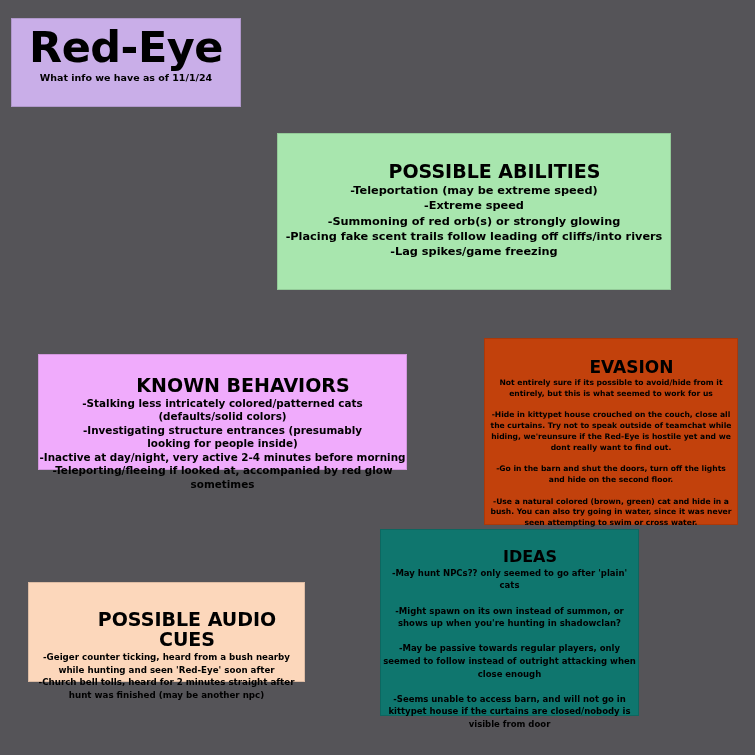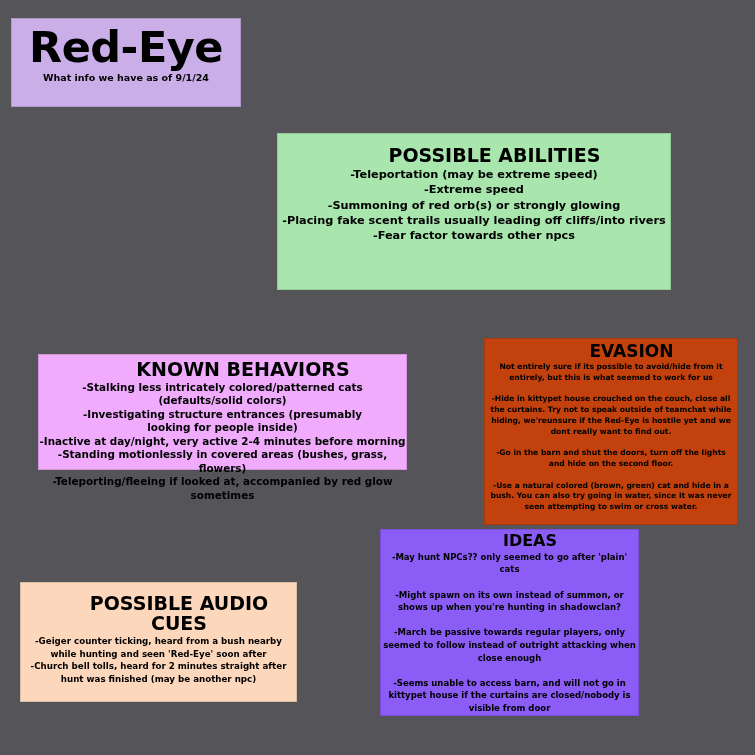--- a/index.html
+++ b/index.html
@@ -15,21 +15,21 @@
       font-family: "DejaVu Sans", sans-serif;
       color: #000;
     }
     .card {
       position: absolute;
       box-sizing: border-box;
       text-align: center;
       border: 1px solid rgba(0,0,0,0.12);
     }
     .card h2 {
-      margin: 0;
+      margin: 16px;
       font-weight: bold;
       line-height: 1.05;
       padding-left: 41px;
     }
     .card p {
       margin: 0;
       font-weight: bold;
     }
     .gap { height: 11px; }
 
@@ -76,80 +76,79 @@
       background: #c2410c;
       padding: 4px 4px 0 4px;
     }
     #evasion-card h2 { font-size: 17px; margin-bottom: 1px; }
     #evasion-card p { font-size: 7.6px; line-height: 10.8px; }
     #evasion-card .gap { height: 10.8px; }
 
     
     #ideas-card {
       left: 380px; top: 529px; width: 259px; height: 187px;
-      background: #8b5cf6;
+      background: #0f766e;
       padding: 3px 2px 0 2px;
     }
     #ideas-card h2 { font-size: 16px; margin-bottom: 1px; }
     #ideas-card p { font-size: 8.5px; line-height: 12.6px; text-align: center; }
     #ideas-card .gap { height: 12.6px; }
 
     
     #audio-card {
-      left: 20px; top: 582px; width: 277px; height: 120px;
+      left: 28px; top: 582px; width: 277px; height: 100px;
       background: #fcd7bb;
       padding-top: 11px;
     }
     #audio-card h2 { font-size: 19px; margin-bottom: 1px; }
     #audio-card p { font-size: 8.7px; line-height: 12.8px; }
   </style>
 </head>
 <body>
 
 <div class="card" id="title-card">
   <h1>Red-Eye</h1>
-  <div class="subtitle">What info we have as of 9/1/24</div>
+  <div class="subtitle">What info we have as of 11/1/24</div>
 </div>
 
 <div class="card" id="abilities-card">
   <h2>POSSIBLE ABILITIES</h2>
   <p>-Teleportation (may be extreme speed)</p>
   <p>-Extreme speed</p>
   <p>-Summoning of red orb(s) or strongly glowing</p>
-  <p>-Placing fake scent trails usually leading off cliffs/into rivers</p>
-  <p>-Fear factor towards other npcs</p>
+  <p>-Placing fake scent trails follow leading off cliffs/into rivers</p>
+  <p>-Lag spikes/game freezing</p>
 </div>
 
 <div class="card" id="behaviors-card">
   <h2>KNOWN BEHAVIORS</h2>
   <p>-Stalking less intricately colored/patterned cats (defaults/solid colors)</p>
   <p style="padding:0 38px;">-Investigating structure entrances (presumably looking for people inside)</p>
   <p>-Inactive at day/night, very active 2-4 minutes before morning</p>
-  <p>-Standing motionlessly in covered areas (bushes, grass, flowers)</p>
   <p>-Teleporting/fleeing if looked at, accompanied by red glow sometimes</p>
 </div>
 
 <div class="card" id="evasion-card">
   <h2>EVASION</h2>
   <p>Not entirely sure if its possible to avoid/hide from it entirely, but this is what seemed to work for us</p>
   <div class="gap"></div>
   <p>-Hide in kittypet house crouched on the couch, close all the curtains. Try not to speak outside of teamchat while hiding, we'reunsure if the Red-Eye is hostile yet and we dont really want to find out.</p>
   <div class="gap"></div>
   <p>-Go in the barn and shut the doors, turn off the lights and hide on the second floor.</p>
   <div class="gap"></div>
   <p>-Use a natural colored (brown, green) cat and hide in a bush. You can also try going in water, since it was never seen attempting to swim or cross water.</p>
 </div>
 
 <div class="card" id="ideas-card">
   <h2>IDEAS</h2>
   <p>-May hunt NPCs?? only seemed to go after 'plain' cats</p>
   <div class="gap"></div>
   <p>-Might spawn on its own instead of summon, or shows up when you're hunting in shadowclan?</p>
   <div class="gap"></div>
-  <p>-March be passive towards regular players, only seemed to follow instead of outright attacking when close enough</p>
+  <p>-May be passive towards regular players, only seemed to follow instead of outright attacking when close enough</p>
   <div class="gap"></div>
   <p>-Seems unable to access barn, and will not go in kittypet house if the curtains are closed/nobody is visible from door</p>
 </div>
 
 <div class="card" id="audio-card">
   <h2>POSSIBLE AUDIO CUES</h2>
   <p style="padding:0 10px;text-align:center;">-Geiger counter ticking, heard from a bush nearby while hunting and seen 'Red-Eye' soon after</p>
   <p style="padding:0 2px;">-Church bell tolls, heard for 2 minutes straight after hunt was finished (may be another npc)</p>
 </div>
 

